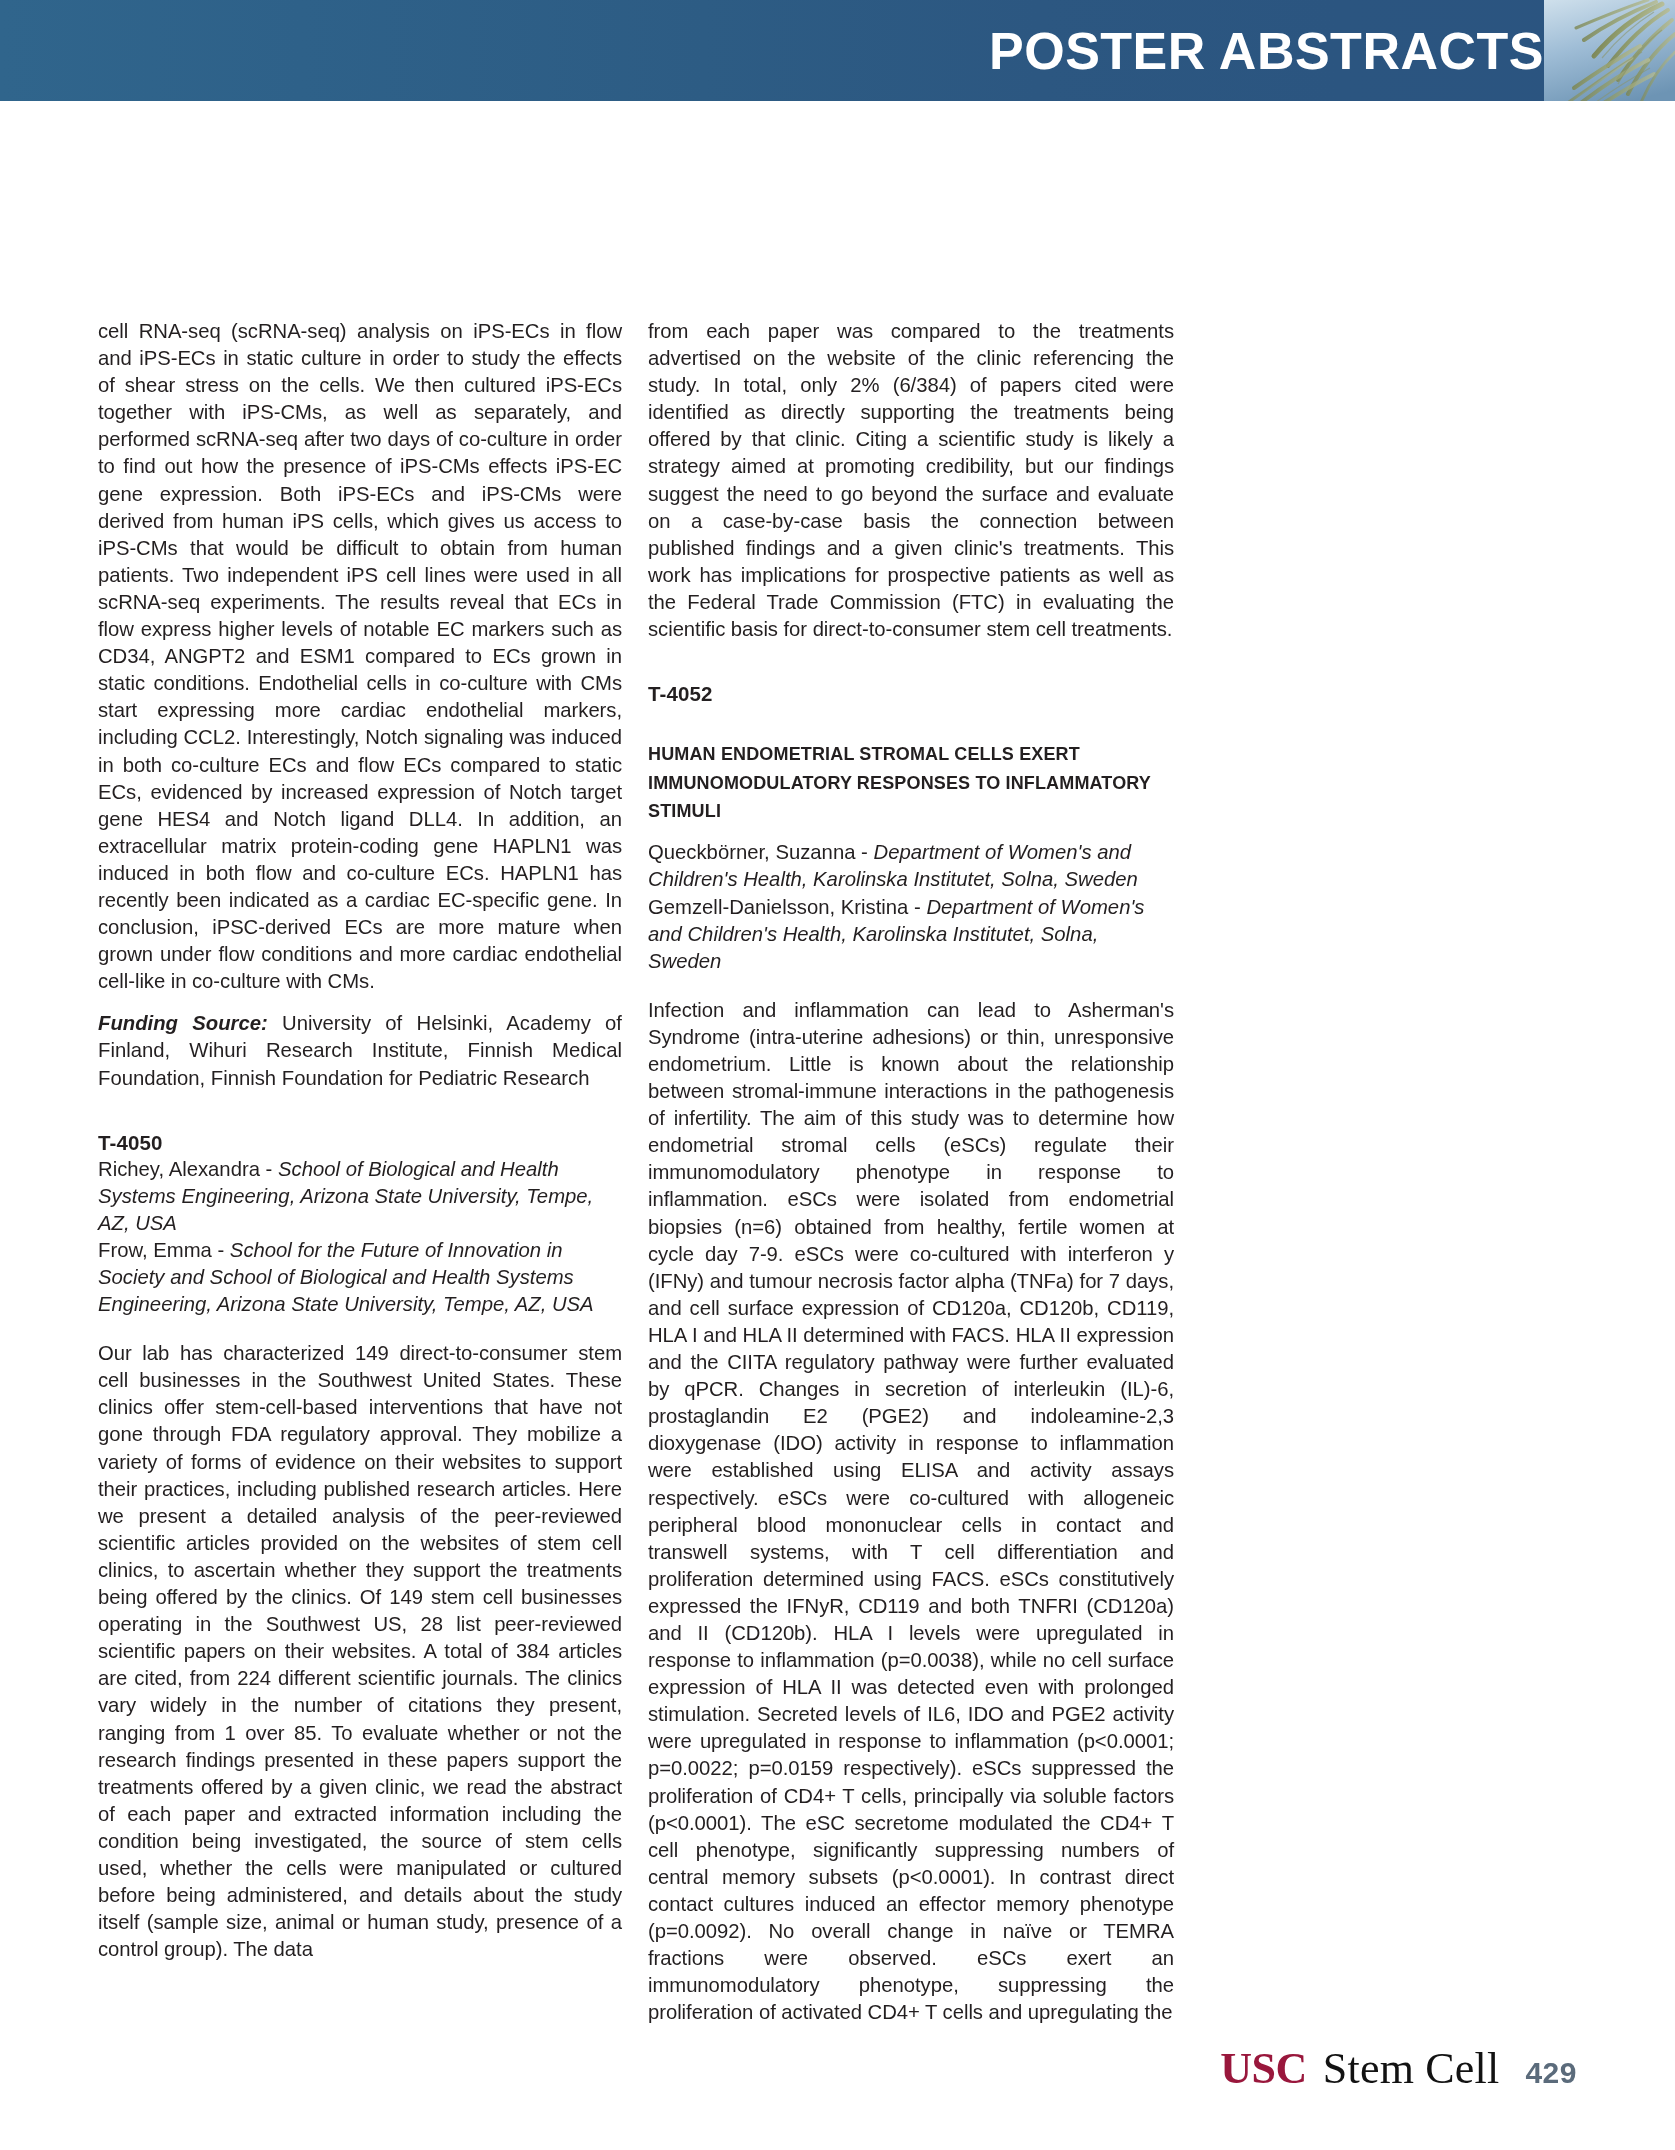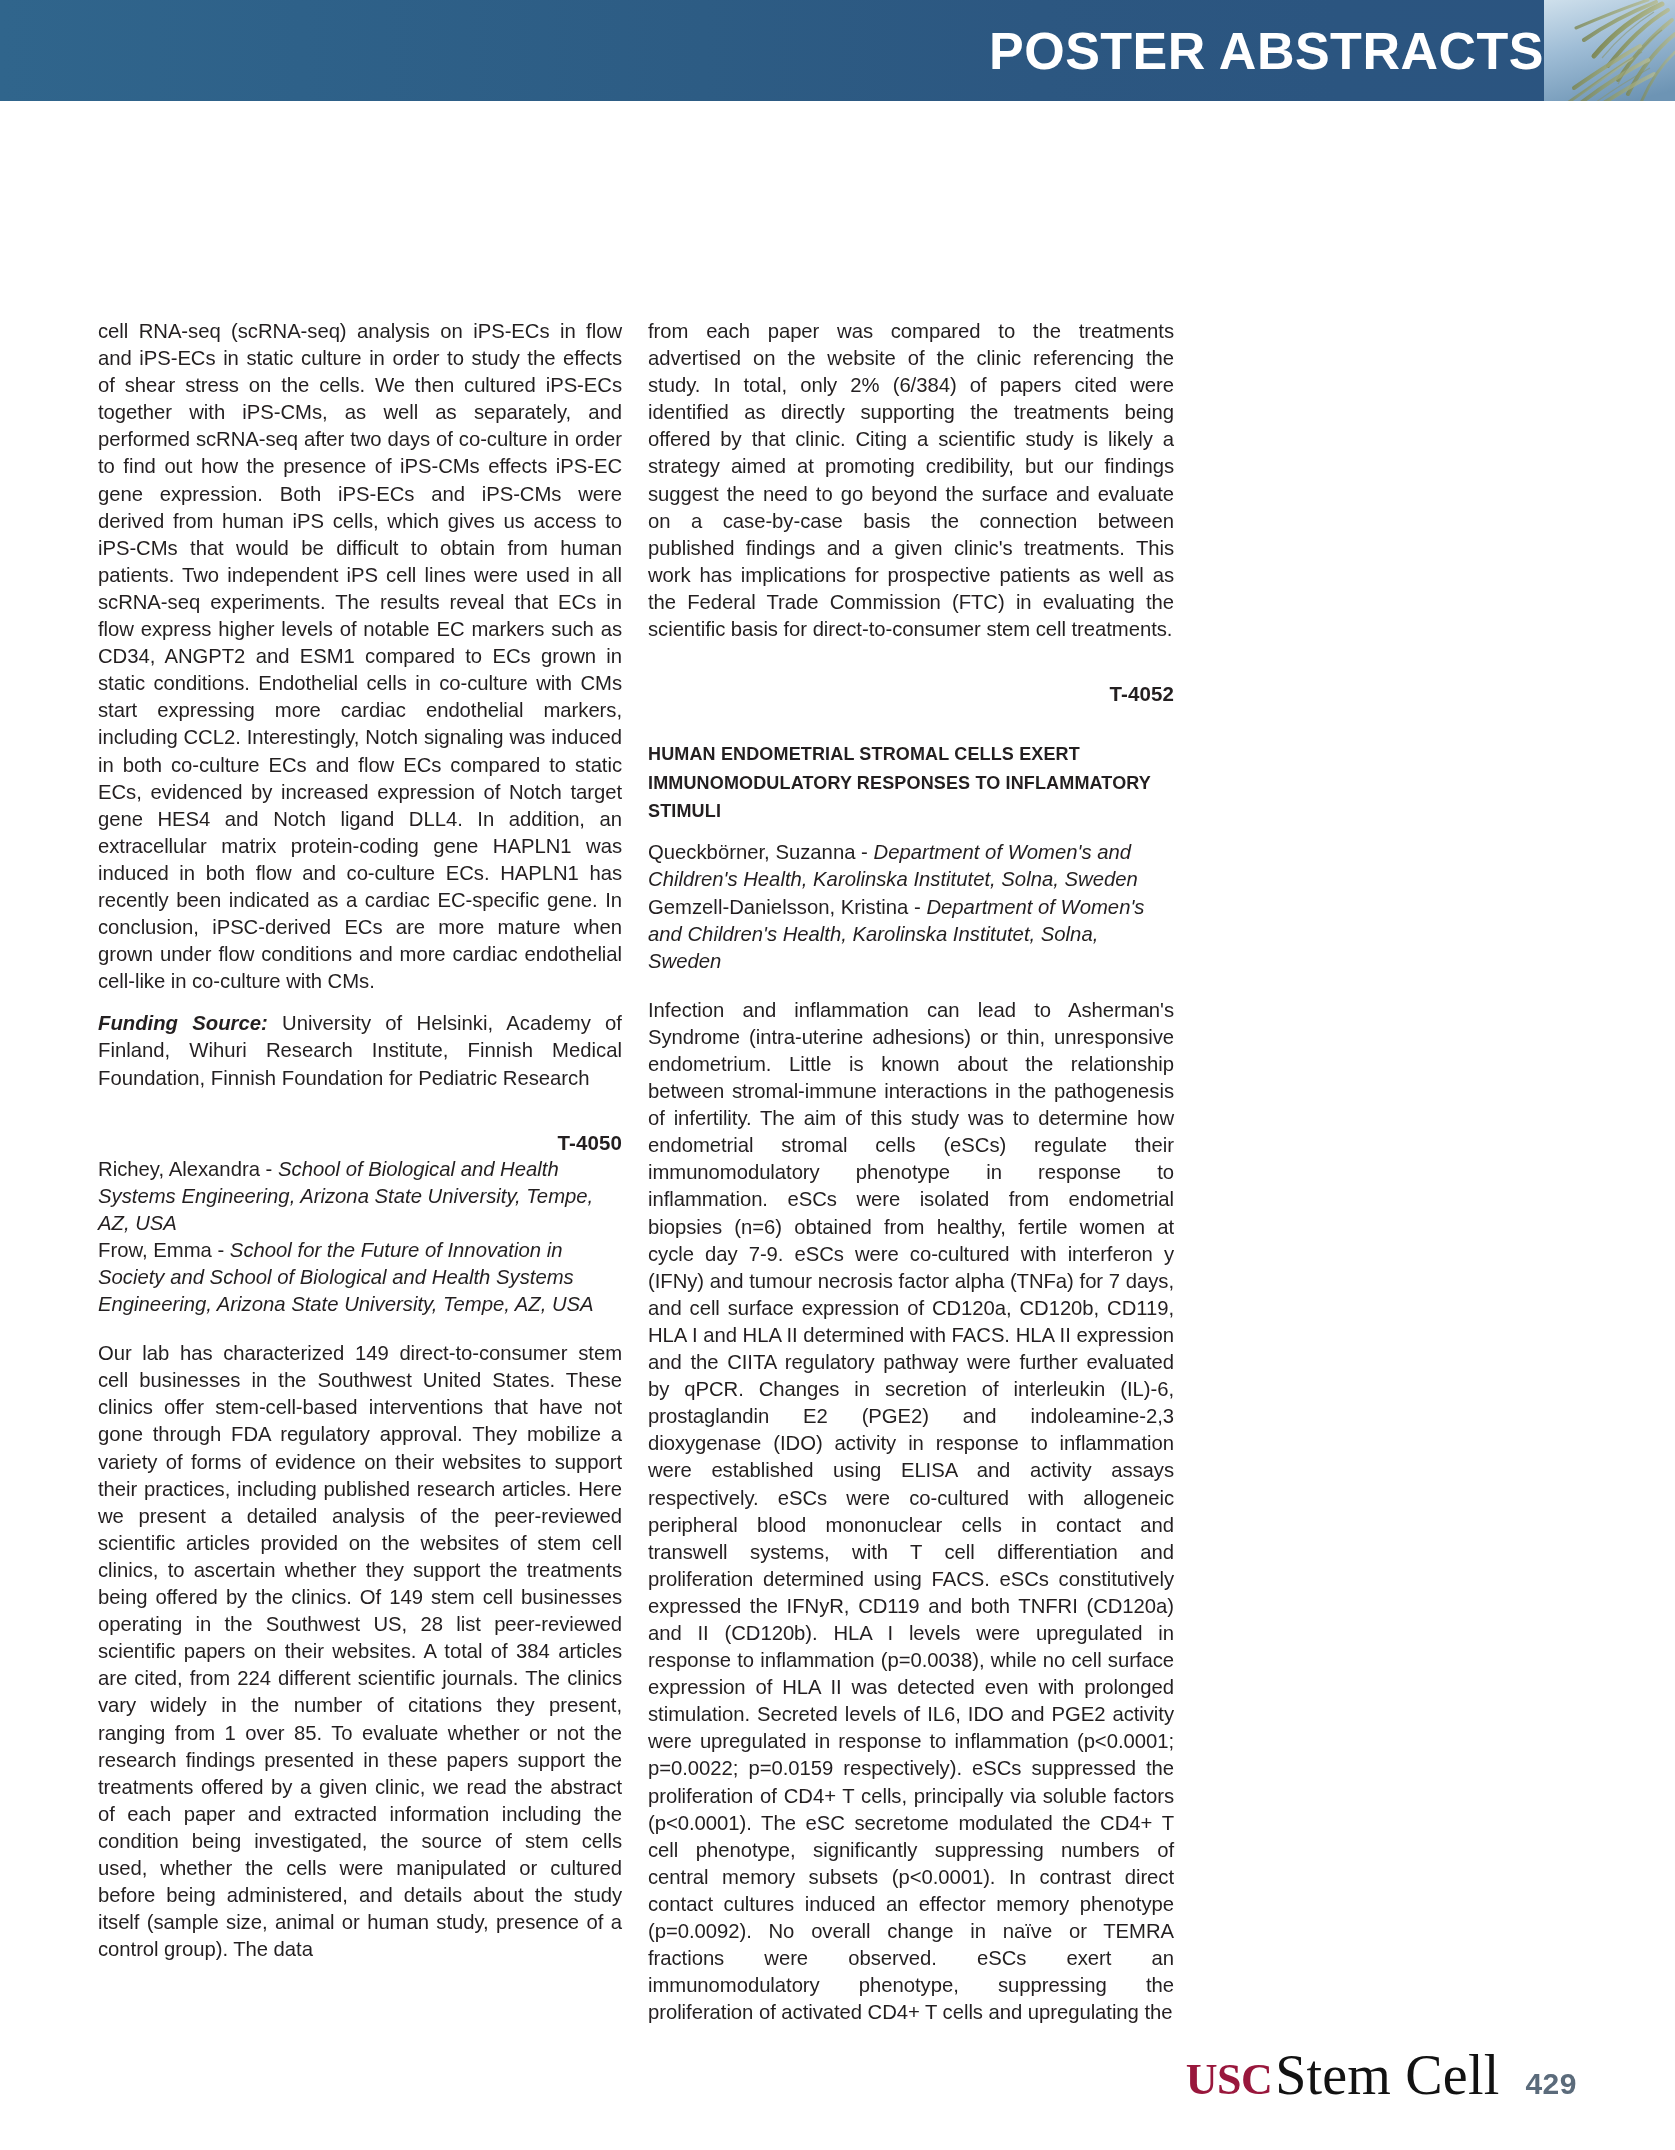--- a/index.html
+++ b/index.html
@@ -92,21 +92,20 @@
     font-weight: bold;
     font-style: italic;
   }
 
   .abstract-id {
     margin: 38px 0 0 0;
     font-size: 20.5px;
     font-weight: bold;
     line-height: 26px;
     letter-spacing: 0.1px;
-    text-align: right;
   }
 
   h2.abstract-title {
     margin: 33px 0 14px 0;
     font-size: 18px;
     font-weight: bold;
     line-height: 28.4px;
     letter-spacing: 0.15px;
     text-transform: uppercase;
   }
@@ -132,24 +131,24 @@
   .logo-usc {
     font-family: "Liberation Serif", serif;
     font-size: 44px;
     font-weight: bold;
     color: #99173c;
     letter-spacing: -0.5px;
     text-align: center;
   }
   .logo-stemcell {
     font-family: "Liberation Serif", serif;
-    font-size: 56px;
+    font-size: 44px;
     color: #121212;
     letter-spacing: 0.2px;
-    margin-left: 3px;
+    margin-left: 16px;
   }
   .page-num {
     font-family: "Liberation Sans", sans-serif;
     font-size: 30px;
     font-weight: bold;
     color: #5b6b7b;
     margin-left: 26px;
     letter-spacing: 0.5px;
   }
 </style>

